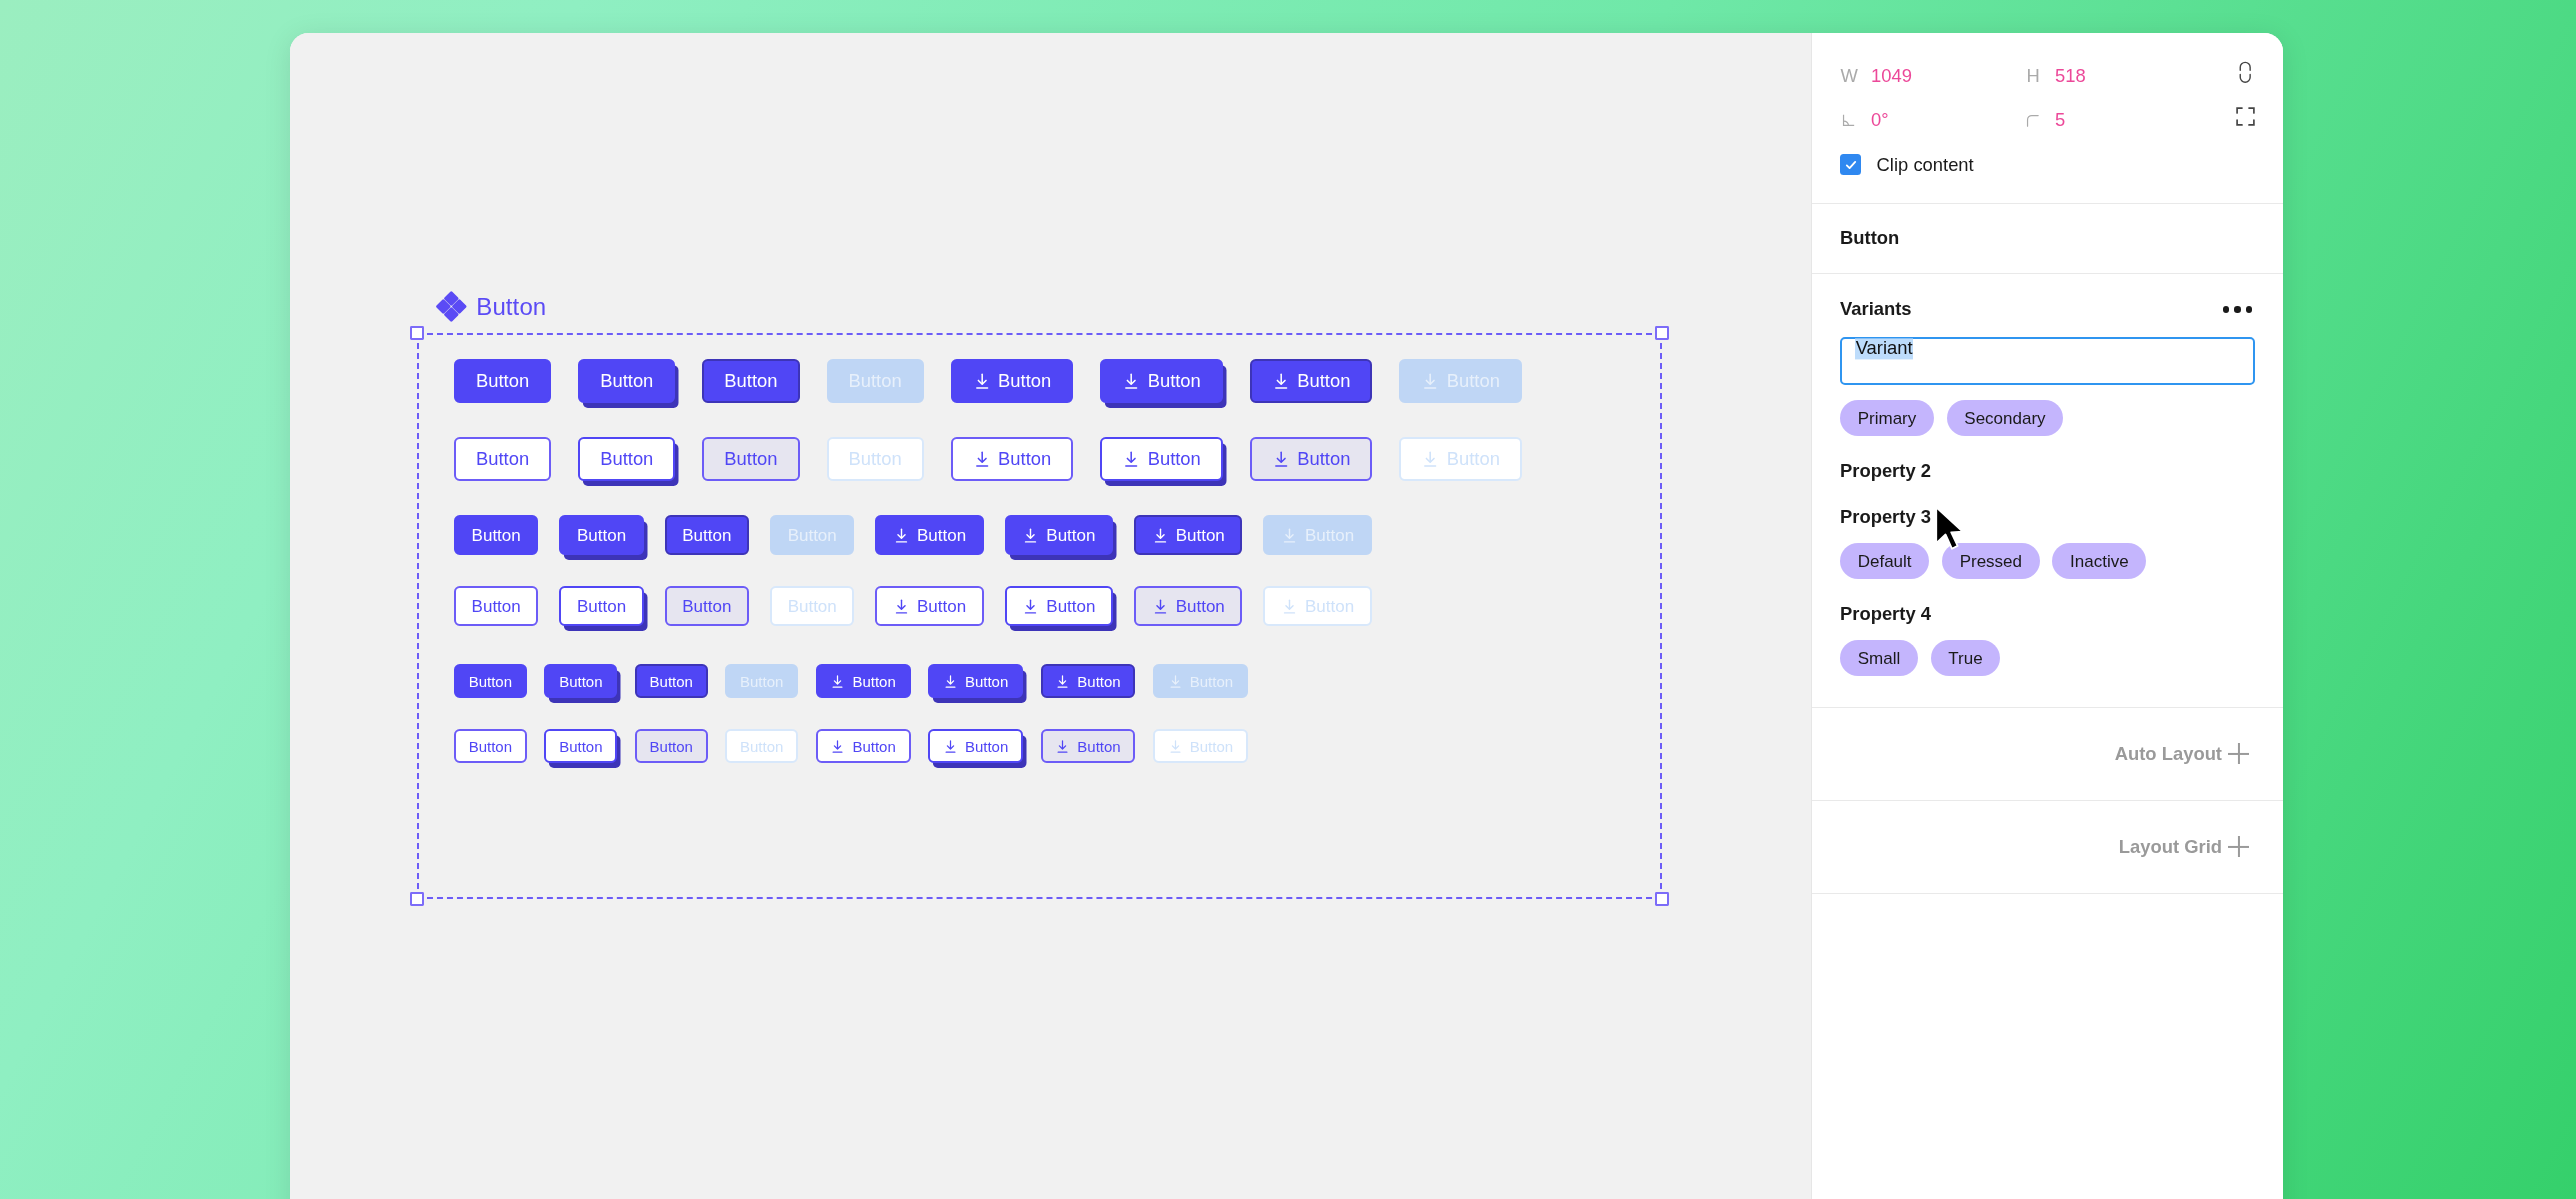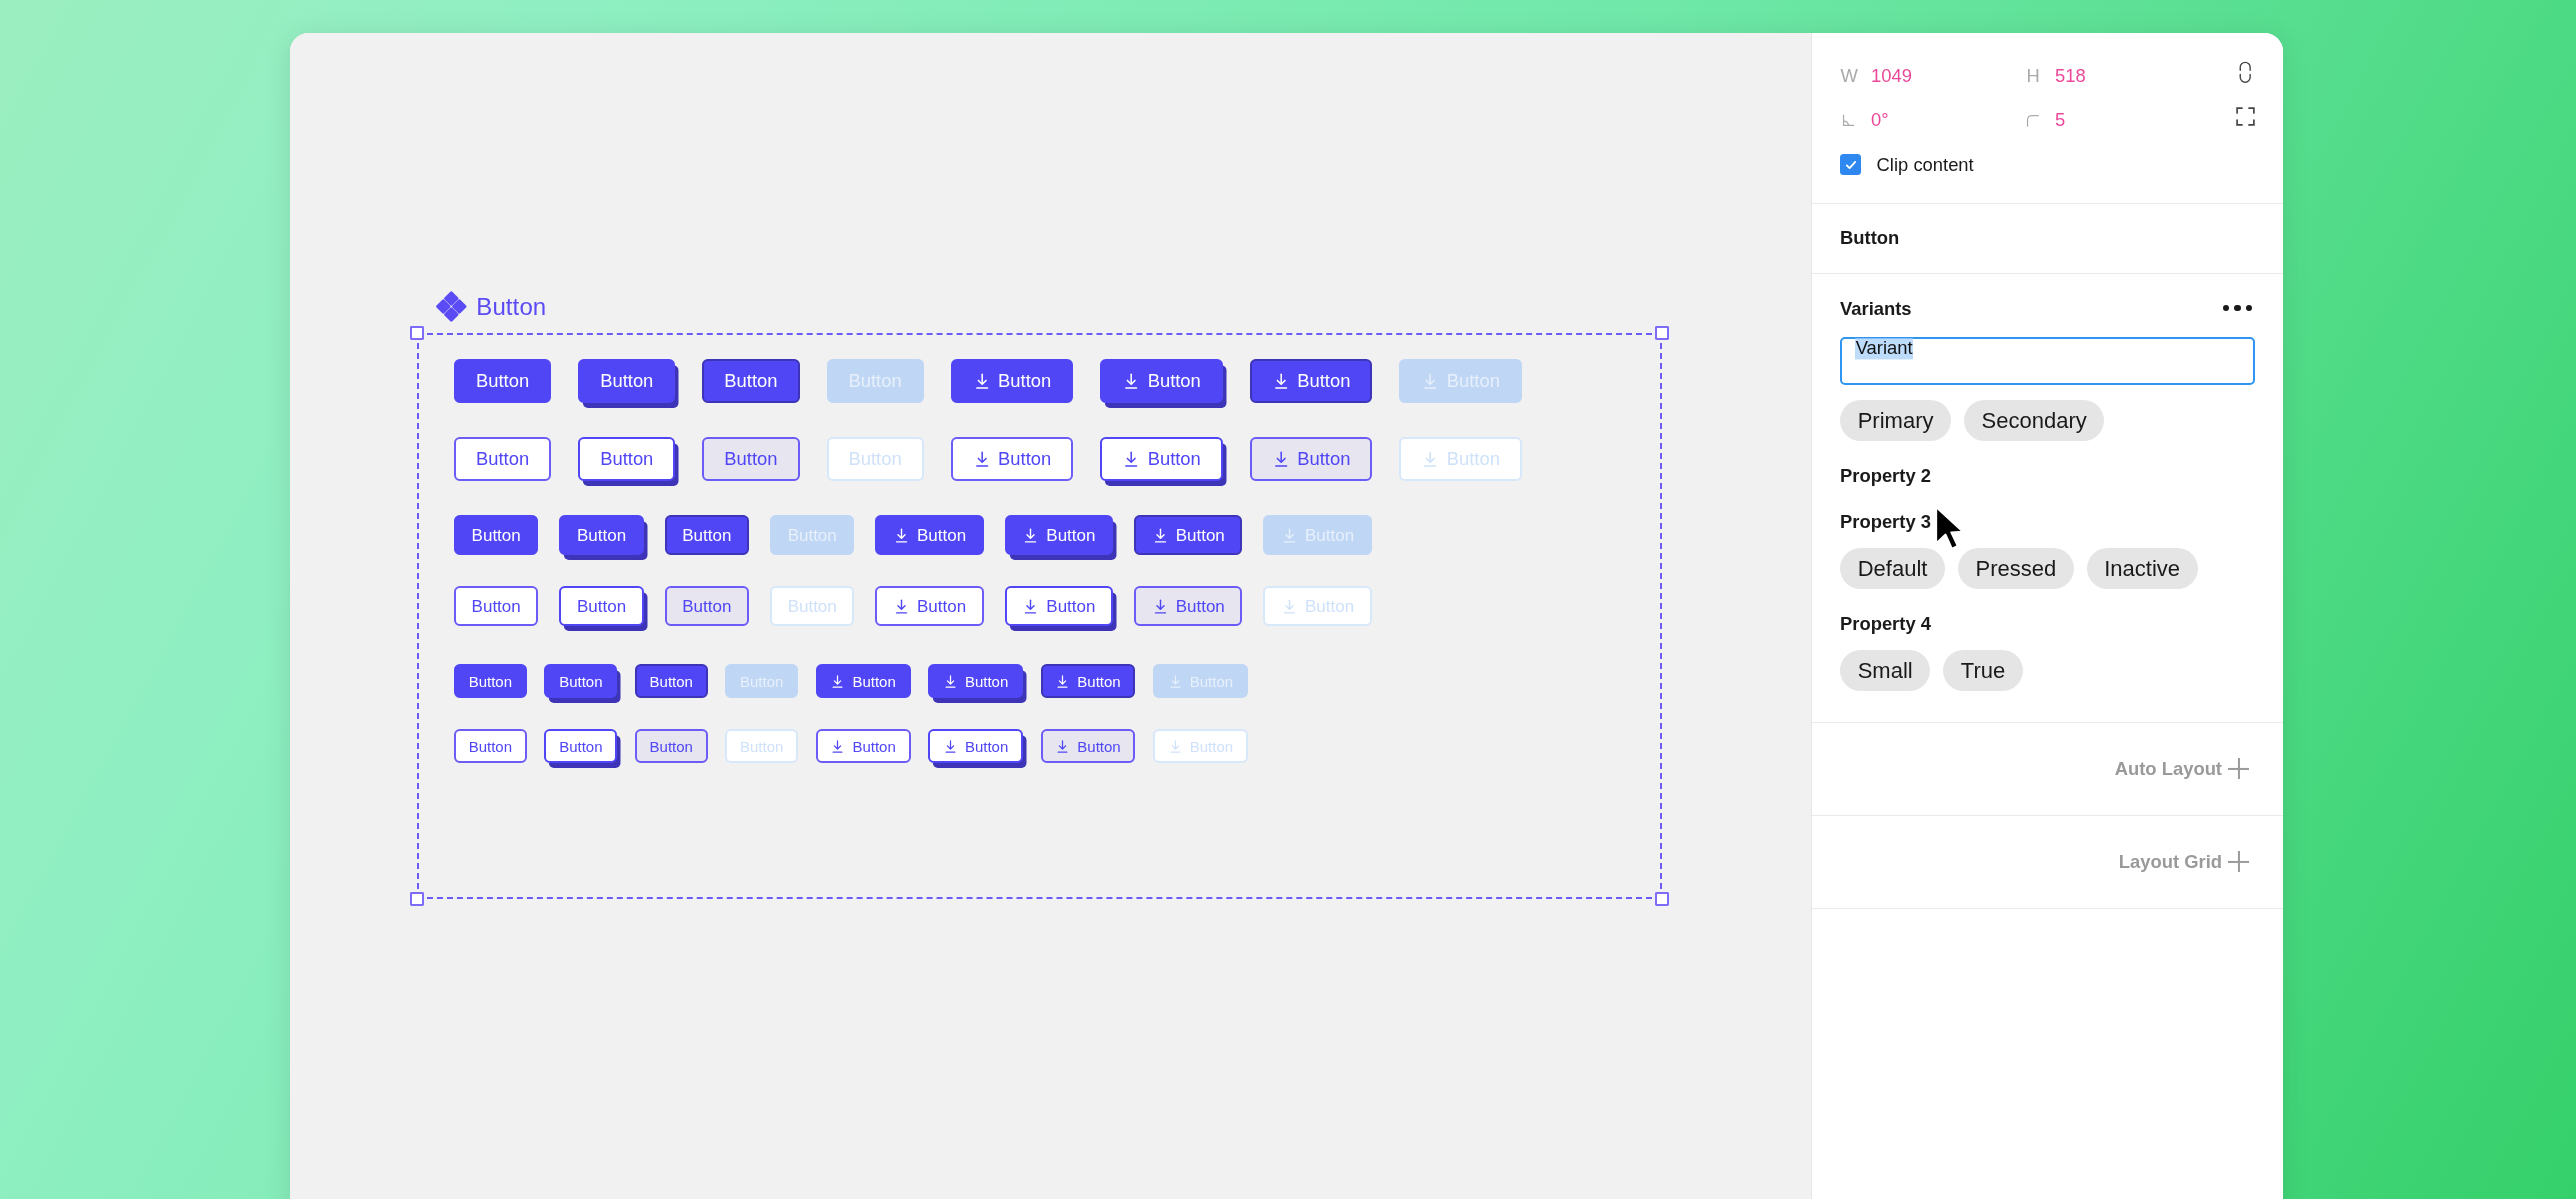--- a/index.html
+++ b/index.html
@@ -178,21 +178,21 @@
     background: #fff;
     font-size: 17.7px; color: #1A1A1A;
     padding: 0 15.6px;
     font-family: "Liberation Sans", sans-serif;
     outline: none;
   }
   #desc-input::placeholder { color: #B5B5B5; }
 
   
   #variants-section { padding-top: 24px; padding-bottom: 31px; }
-  .variants-head { display: flex; align-items: flex-start; justify-content: space-between; }
+  .variants-head { display: flex; align-items: flex-end; justify-content: space-between; }
   #variants-more { display: flex; gap: 5px; cursor: pointer; padding: 7px 2.8px; }
   #variants-more span { width: 6.4px; height: 6.4px; border-radius: 50%; background: #1A1A1A; display: block; }
 
   #variant-name-input {
     margin-top: 17px;
     width: 100%; height: 48px;
     border: 2.1px solid #2F95F0; border-radius: 5px;
     background: #fff;
     font-size: 18.4px; color: #111;
     padding: 0 12px;
@@ -206,22 +206,22 @@
     color: #111;
     font-size: 18.4px;
     font-family: "Liberation Sans", sans-serif;
     line-height: 1;
     padding: 1.4px 0.7px;
   }
 
   .prop-label { font-size: 18.4px; font-weight: bold; color: #1A1A1A; margin-top: 24px; }
   .chips { display: flex; flex-wrap: wrap; gap: 12.7px; margin-top: 15.6px; }
   .chip {
-    background: #e5e5e5; border-radius: 707px;
-    font-size: 22px; color: #1A1A1A;
+    background: #c4b5fd; border-radius: 707px;
+    font-size: 17px; color: #1A1A1A;
     padding: 9.2px 17.7px; line-height: 1;
     cursor: pointer;
   }
 
   
   .collapsed-row {
     display: flex; align-items: center; justify-content: flex-end;
     height: 92px;
   }
   .collapsed-title { font-size: 18.4px; font-weight: bold; color: #9A9A9A; }

